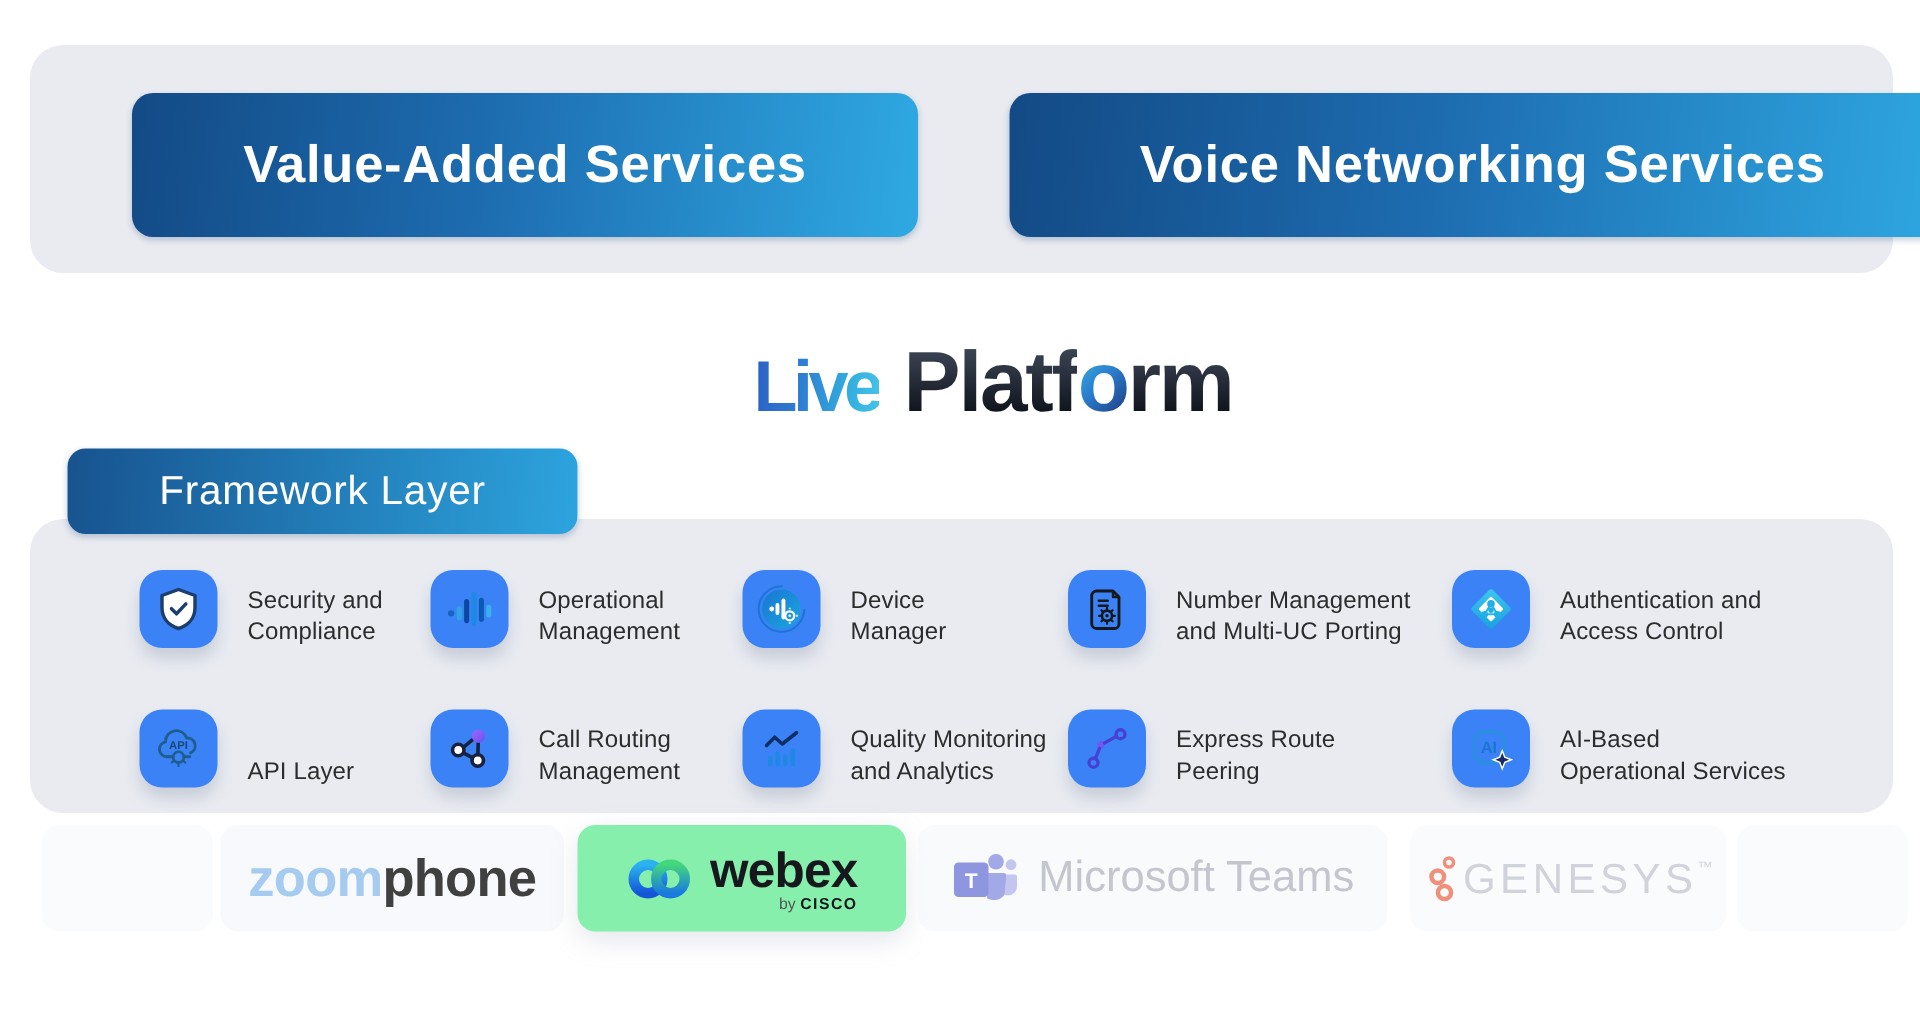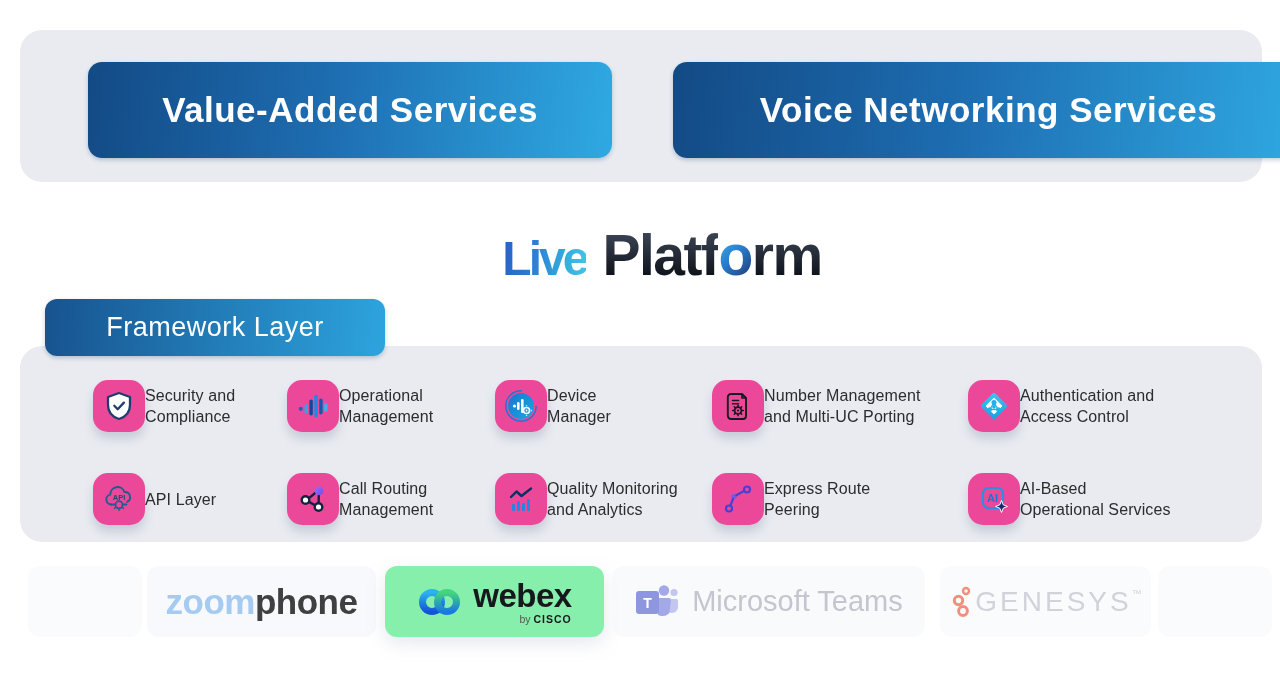--- a/index.html
+++ b/index.html
@@ -32,29 +32,29 @@
     background-image:linear-gradient(180deg,#475163 0%,#0c1018 85%);}
   .logo-pf.o{background-image:linear-gradient(135deg,#3fc0ea 5%,#2a7ccc 50%,#1c2f6e 95%);}
 
   
   .fw-tab{position:absolute;left:45px;top:299px;width:340px;height:57px;border-radius:12px;z-index:3;
     background:linear-gradient(95deg,#17538f 0%,#2da4de 100%);
     display:flex;align-items:center;justify-content:center;color:#fff;
     font-size:27px;font-weight:normal;letter-spacing:.5px;box-shadow:0 2px 4px rgba(20,60,110,.25);}
 
   
-  .fw-item{position:absolute;display:flex;align-items:center;height:52px;}
-  .tile{width:52px;height:52px;background:#ec4899;border-radius:15px;flex:0 0 52px;
+  .fw-item{position:absolute;display:flex;align-items:flex-end;gap:20px;height:52px;}
+  .tile{width:52px;height:52px;background:#3b82f6;border-radius:15px;flex:0 0 52px;
     display:flex;align-items:center;justify-content:center;
     box-shadow:0 7px 10px rgba(150,160,181,.40);}
   .fw-label{display:flex;flex-direction:column;justify-content:center;
     font-size:16px;line-height:21px;color:#2c2c2c;white-space:nowrap;letter-spacing:.1px;}
 
   
-  .pcard{position:absolute;top:566px;height:71px;border-radius:12px;
+  .pcard{position:absolute;top:550px;height:71px;border-radius:12px;
     display:flex;align-items:center;justify-content:center;background:rgba(246,248,251,.8);}
   .pcard.edge{background:rgba(245,247,250,.55);}
   .pcard.webex-card{background:#86efac;box-shadow:0 6px 18px rgba(160,170,190,.28);}
   .zoom-a{font-size:35px;font-weight:bold;letter-spacing:-.5px;color:#a6cbf1;}
   .zoom-b{font-size:35px;font-weight:bold;letter-spacing:-.5px;color:#404040;}
   .wx-col{display:flex;flex-direction:column;margin-left:10px;}
   .wx-name{font-size:33px;font-weight:bold;color:#16181d;letter-spacing:-.5px;line-height:33px;}
   .wx-by{align-self:flex-end;font-size:10.5px;color:#16181d;margin-top:1px;}
   .wx-by .by{color:#555;font-weight:normal;}
   .wx-by .brand{font-weight:bold;letter-spacing:1px;}

